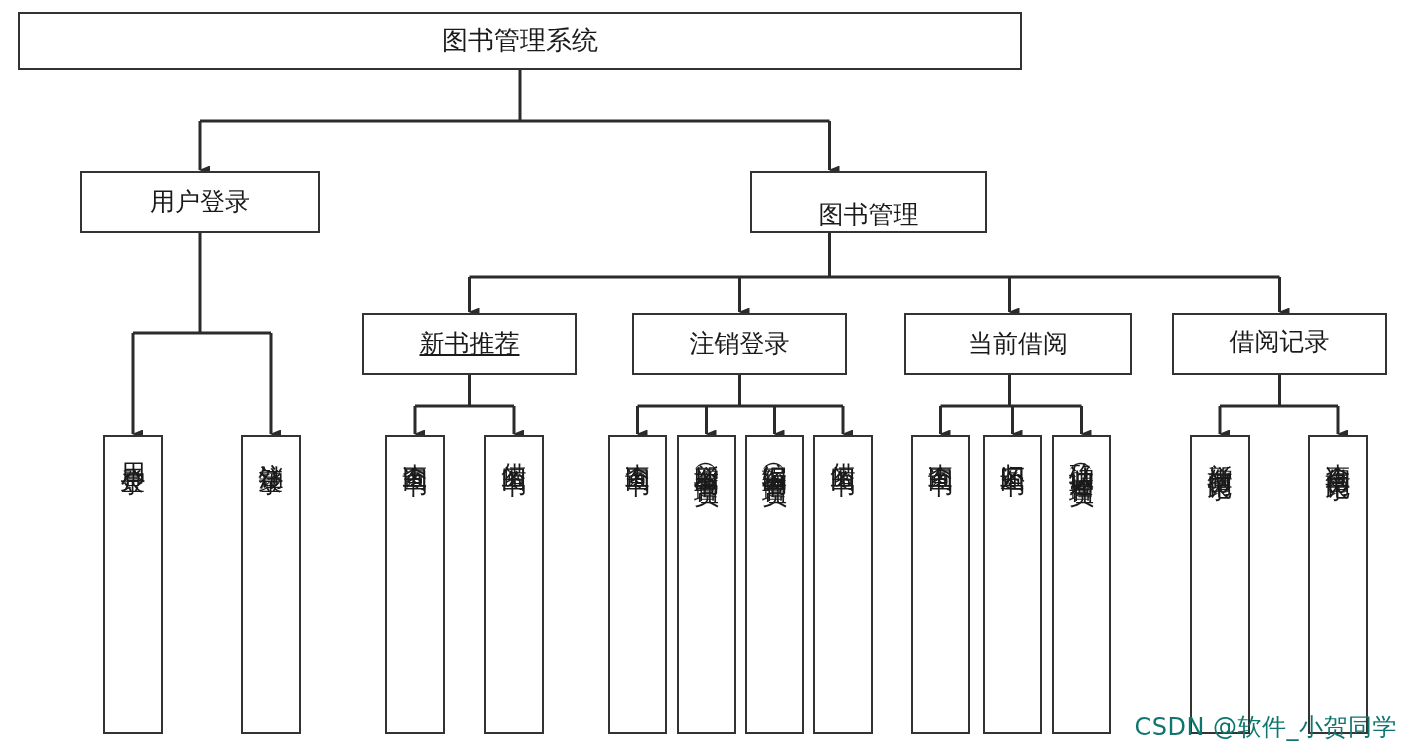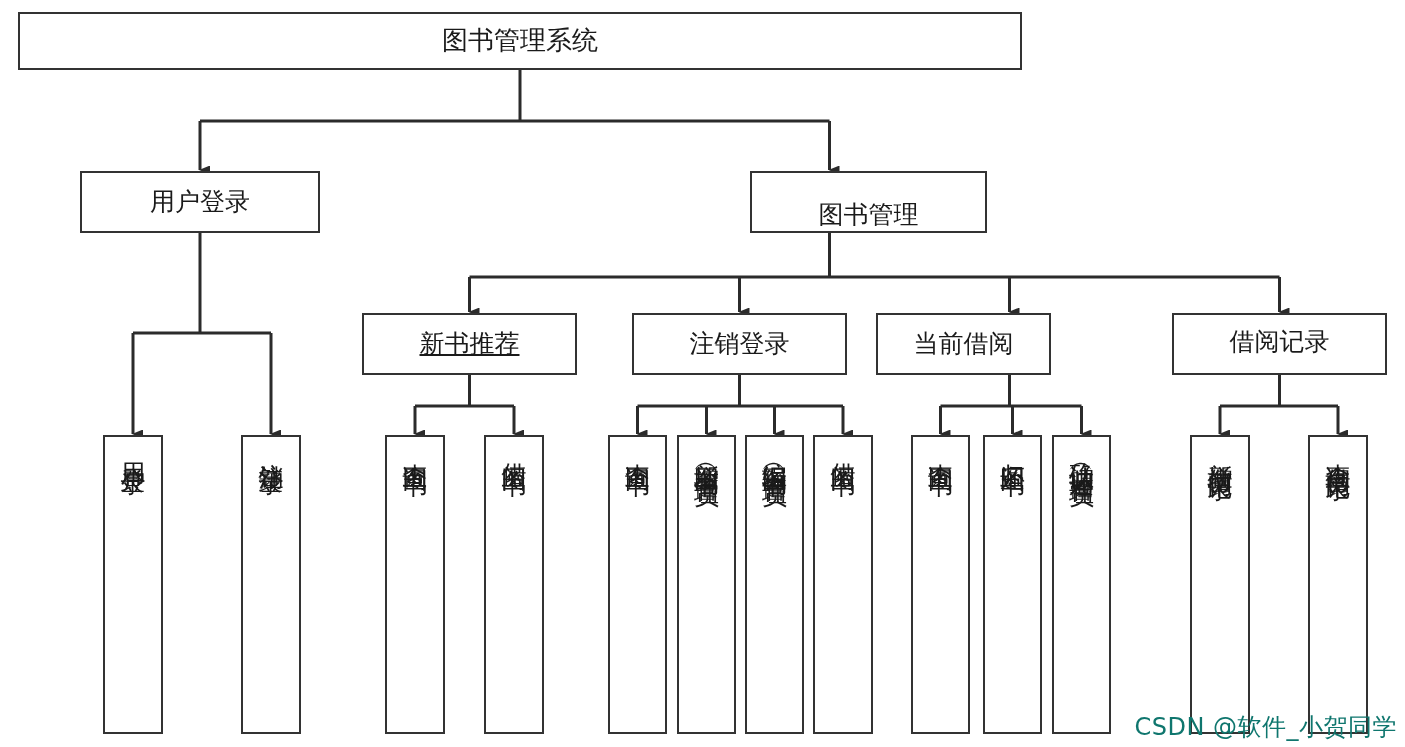--- a/index.html
+++ b/index.html
@@ -131,21 +131,21 @@
       </div>
       <div class="node horiz" style="left: 750px; top: 171px; width: 237px; height: 62px; align-items: flex-end;">
         <span class="node-label">图书管理</span>
       </div>
       <div class="node horiz" style="left: 362px; top: 313px; width: 215px; height: 62px; text-decoration: underline;">
         <span class="node-label">新书推荐</span>
       </div>
       <div class="node horiz" style="left: 632px; top: 313px; width: 215px; height: 62px;">
         <span class="node-label">注销登录</span>
       </div>
-      <div class="node horiz" style="left: 876px; top: 313px; width: 175px; height: 62px;">
+      <div class="node horiz" style="left: 904px; top: 313px; width: 228px; height: 62px;">
         <span class="node-label">当前借阅</span>
       </div>
       <div class="node horiz" style="left: 1172px; top: 313px; width: 215px; height: 62px; font-family: Liberation Mono, monospace;">
         <span class="node-label">借阅记录</span>
       </div>
       <div class="node vert" style="left: 103px; top: 435px; width: 60px; height: 299px;">
         <span class="node-label">用户登录</span>
       </div>
       <div class="node vert" style="left: 241px; top: 435px; width: 60px; height: 299px;">
         <span class="node-label">注销登录</span>

